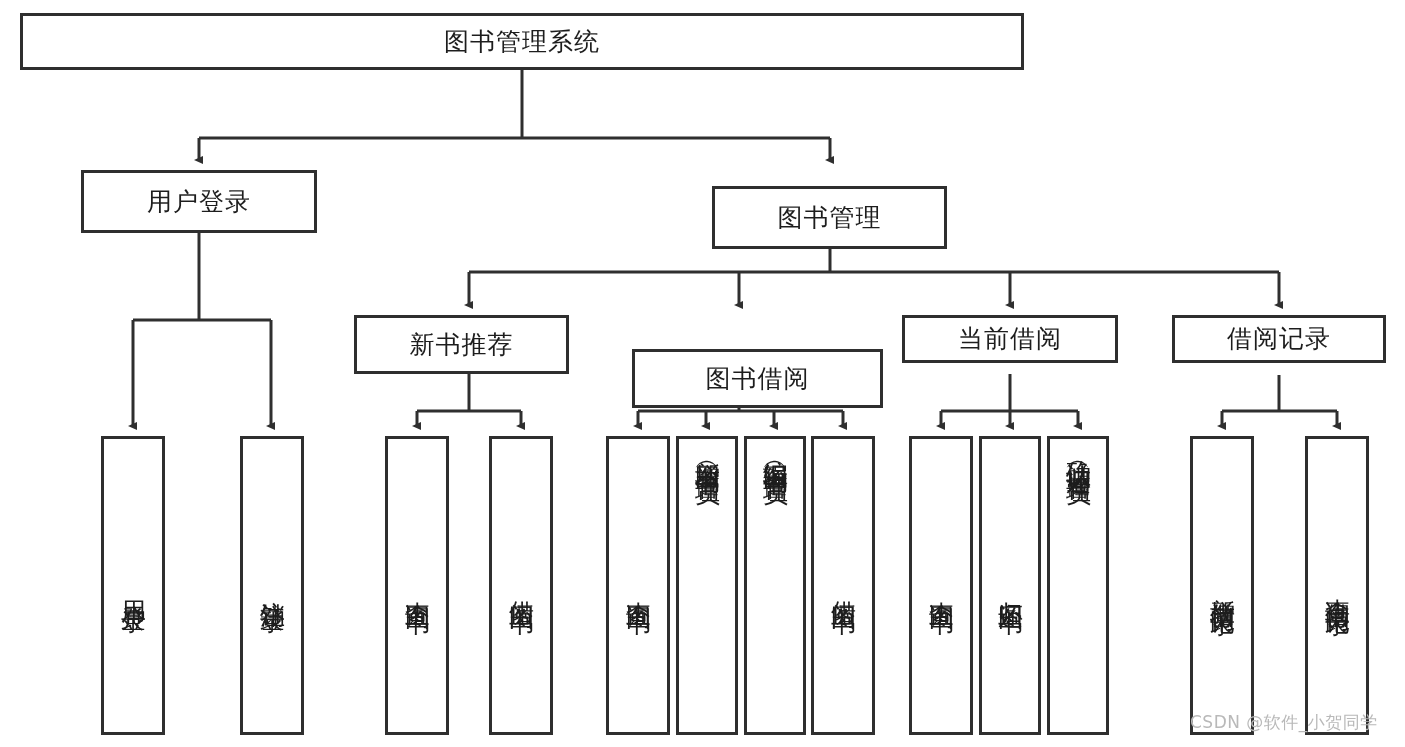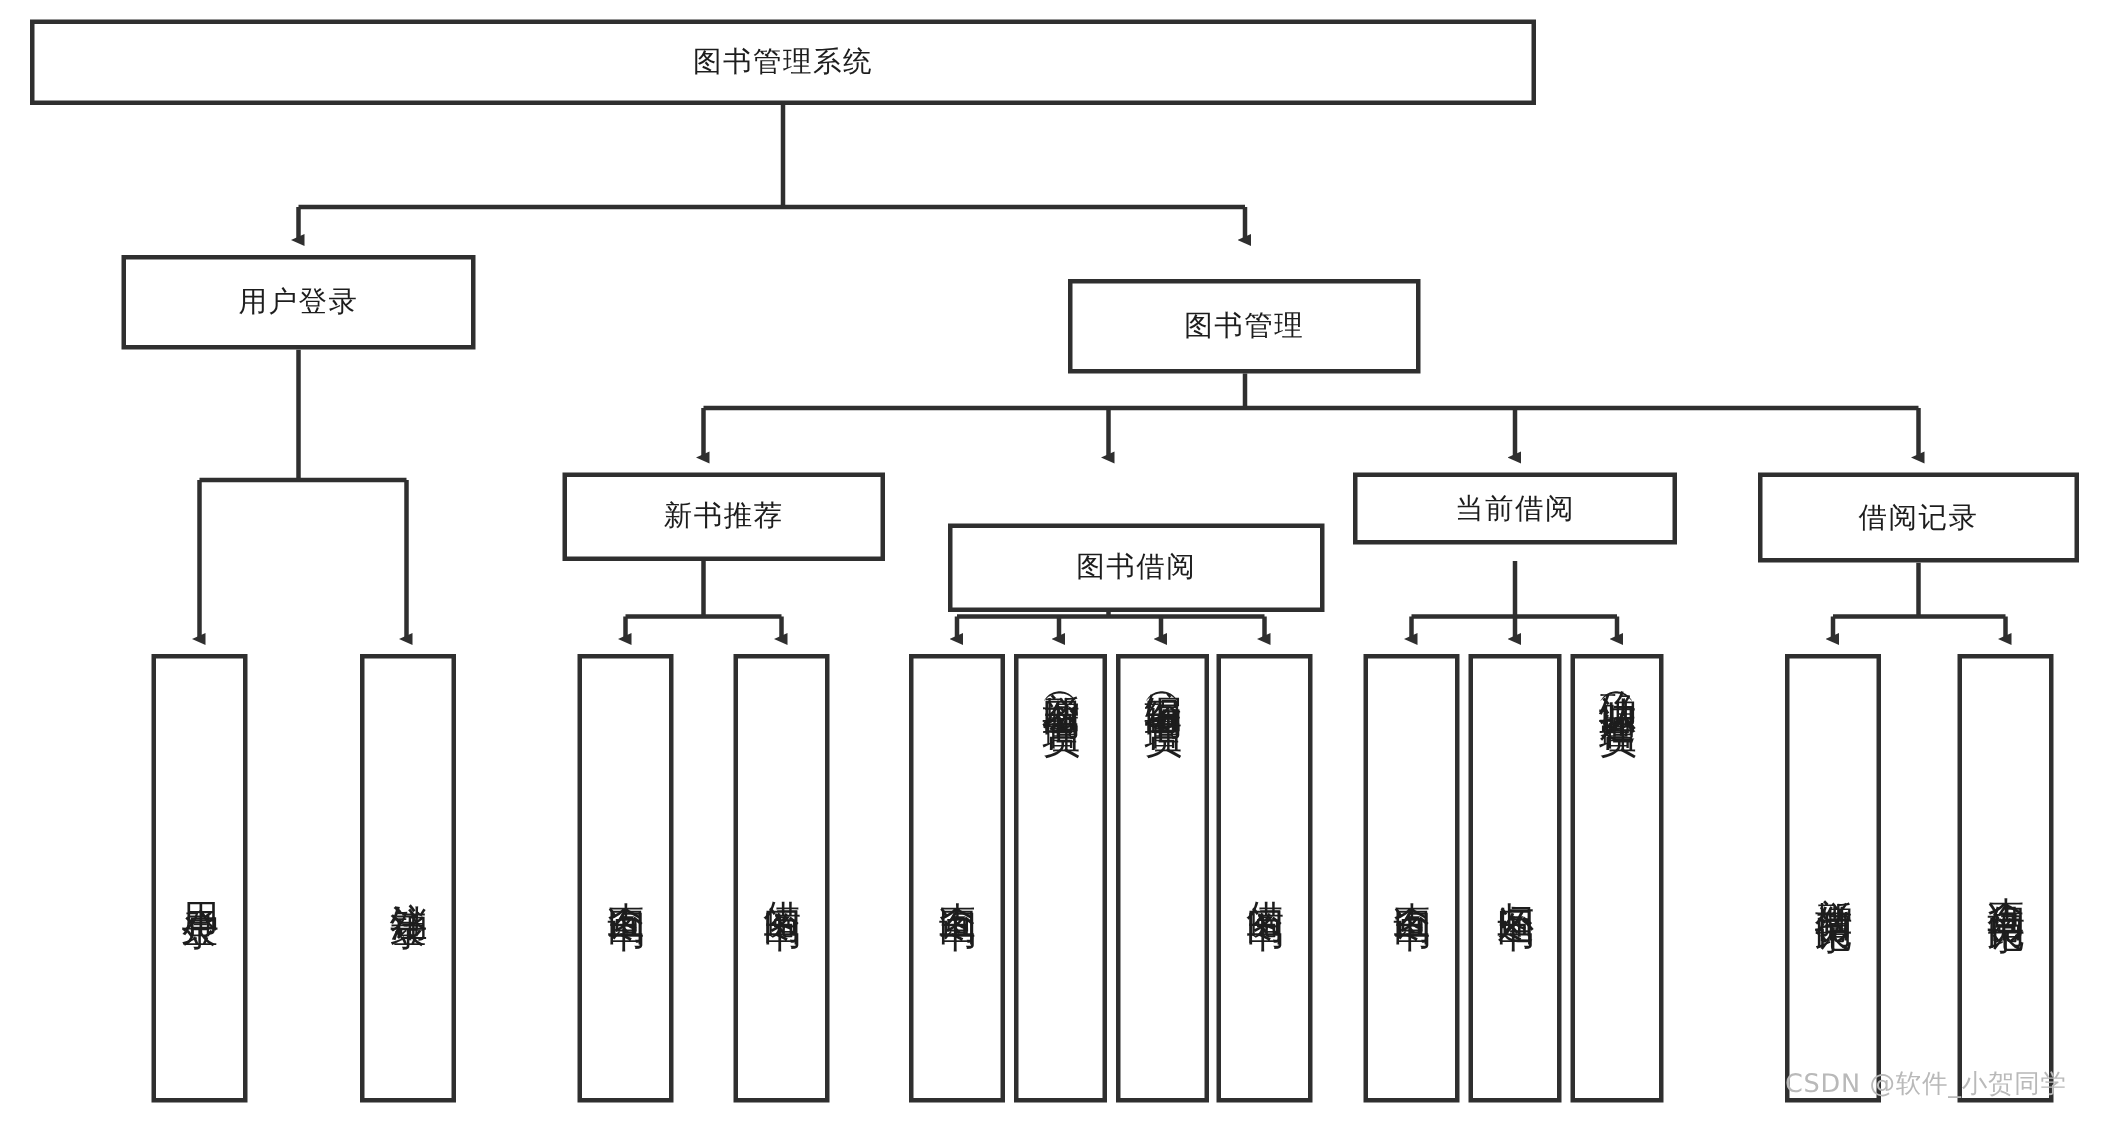--- a/index.html
+++ b/index.html
@@ -16,21 +16,21 @@
     position:absolute;
     box-sizing:border-box;
     border:3px solid #2f2f2f;
     background:#ffffff;
     display:flex;
     align-items:center;
     justify-content:center;
     color:#1d1d1d;
   }
   .node.h .label{
-    font-size:19px;
+    font-size:25px;
     line-height:1.1;
     letter-spacing:1px;
     white-space:nowrap;
   }
   .node.v{
     align-items:flex-start;
     justify-content:center;
     padding-top:2px;
   }
   .node.v .label{
@@ -113,30 +113,30 @@
     <span class="label">图书管理系统</span>
   </div>
 
   <div class="node h" style="left:81px;top:170px;width:236px;height:63px;">
     <span class="label">用户登录</span>
   </div>
   <div class="node h" style="left:712px;top:186px;width:235px;height:63px;">
     <span class="label">图书管理</span>
   </div>
 
-  <div class="node h" style="left:375px;top:315px;width:215px;height:59px;">
+  <div class="node h" style="left:354px;top:315px;width:215px;height:59px;">
     <span class="label">新书推荐</span>
   </div>
   <div class="node h" style="left:632px;top:331px;width:251px;height:59px;margin-top:18px;">
     <span class="label">图书借阅</span>
   </div>
   <div class="node h" style="left:902px;top:315px;width:216px;height:48px;">
     <span class="label">当前借阅</span>
   </div>
-  <div class="node h" style="left:1172px;top:315px;width:214px;height:60px;">
+  <div class="node h" style="left:1172px;top:315px;width:214px;height:48px;">
     <span class="label">借阅记录</span>
   </div>
 
   <div class="node v midalign" style="left:101px;top:436px;width:64px;height:299px;">
     <span class="label">用户登录</span>
   </div>
   <div class="node v midalign" style="left:240px;top:436px;width:64px;height:299px;">
     <span class="label">注销登录</span>
   </div>
 

